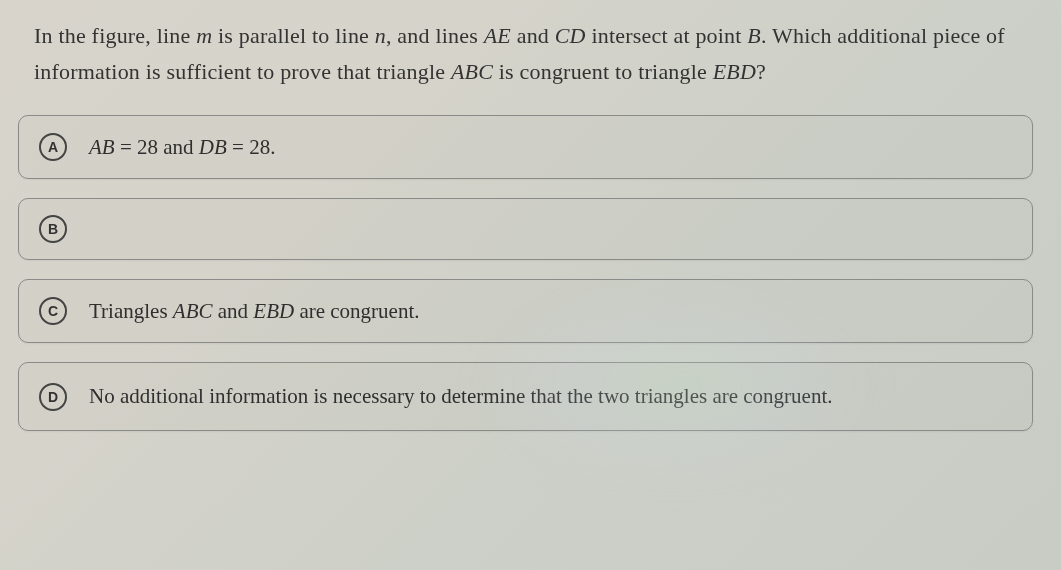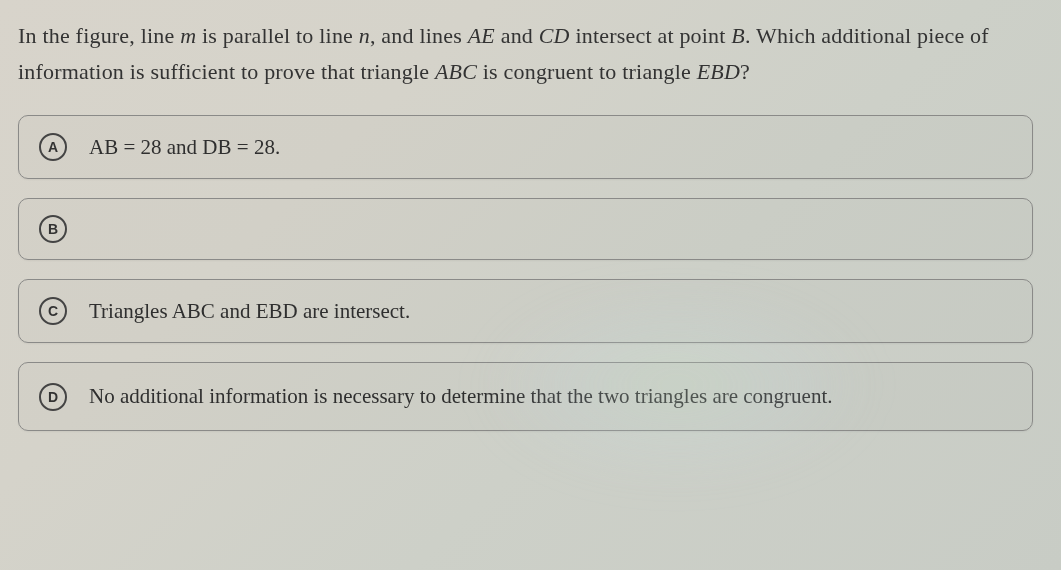--- a/index.html
+++ b/index.html
@@ -23,20 +23,21 @@
   background: radial-gradient(ellipse, rgba(200,230,200,0.25) 0%, rgba(200,220,230,0.15) 40%, transparent 70%);
   pointer-events: none;
   filter: blur(20px);
 }
 .question {
   font-size: 22px;
   line-height: 1.65;
   margin-bottom: 24px;
   color: #333;
   letter-spacing: 0.2px;
+  margin-left: 16px;
 }
 .question .math { font-style: italic; }
 .choices { display: flex; flex-direction: column; gap: 19px; }
 .choice {
   display: flex;
   align-items: center;
   border: 1.5px solid #8a8a88;
   border-radius: 10px;
   padding: 16px 20px;
   background: rgba(0,0,0,0.01);
@@ -56,21 +57,21 @@
   font-weight: 700;
   color: #333;
   margin-right: 22px;
   flex-shrink: 0;
 }
 .choice-text {
   font-size: 21px;
   line-height: 1.45;
   color: #2f2f2f;
 }
-.choice-text .math { }
+.choice-text .math { font-style: italic; }
 .choice-d .choice-text { padding-top: 2px; padding-bottom: 2px; }
 </style>
 </head>
 <body>
 
 <div class="question">
   <span>In the figure, line </span><span class="math">m</span><span> is parallel to line </span><span class="math">n</span><span>, and lines </span><span class="math">AE</span><span> and </span><span class="math">CD</span><span> intersect at point </span><span class="math">B</span><span>. Which additional piece of information is sufficient to prove that triangle </span><span class="math">ABC</span><span> is congruent to triangle </span><span class="math">EBD</span><span>?</span>
 </div>
 
 <div class="choices">
@@ -82,21 +83,21 @@
     </div>
   </div>
 
   <div class="choice">
     <div class="letter-badge">B</div>
   </div>
 
   <div class="choice">
     <div class="letter-badge">C</div>
     <div class="choice-text">
-      <span>Triangles </span><span class="math">ABC</span><span> and </span><span class="math">EBD</span><span> are intersect.</span>
+      <span>Triangles </span><span class="math">ABC</span><span> and </span><span class="math">EBD</span><span> are congruent.</span>
     </div>
   </div>
 
   <div class="choice choice-d">
     <div class="letter-badge">D</div>
     <div class="choice-text">No additional information is necessary to determine that the two triangles are congruent.</div>
   </div>
 
 </div>
 

